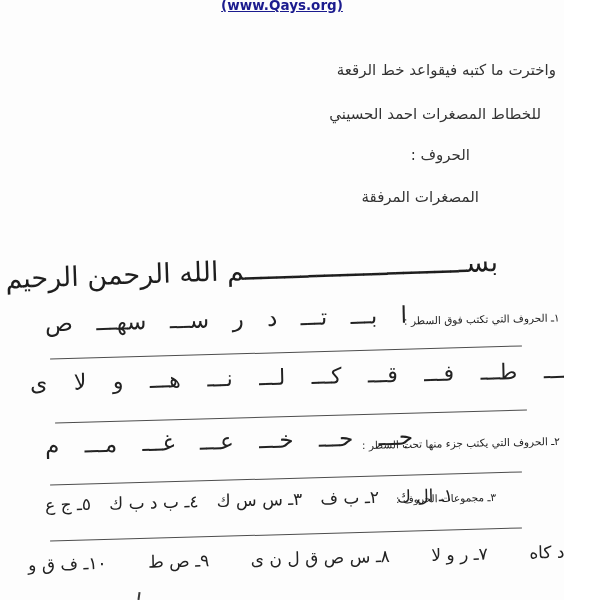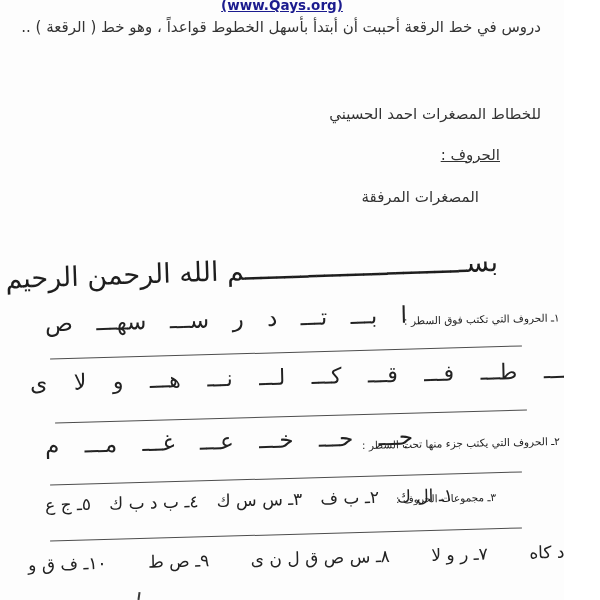--- a/index.html
+++ b/index.html
@@ -13,21 +13,21 @@
     font-size:13.5px;font-weight:bold;color:#1b1b8e;
     text-decoration:underline;white-space:nowrap;cursor:pointer;
   }
   .intro-line{
     position:absolute;direction:rtl;white-space:nowrap;
     font-size:15px;color:#333333;
   }
   .l1{top:18px;right:23px;}
   .l2{top:61px;right:8px;}
   .l3{top:105px;right:23px;}
-  .l4{top:146px;right:64px;text-decoration:underline;}
+  .l4{top:146px;right:94px;}
   .l5{top:188px;right:85px;text-align:center;}
   .basmala{
     position:absolute;top:246px;right:66px;direction:rtl;white-space:nowrap;
     font-size:27px;color:#1e1e1e;transform:rotate(-2deg);
     transform-origin:right center;letter-spacing:0;
   }
   .row-label{
     position:absolute;direction:rtl;white-space:nowrap;
     font-size:10.5px;color:#222222;transform:rotate(-1.2deg);
   }
@@ -58,21 +58,21 @@
     background:#3a3a3a;transform:rotate(8deg);
   }
 </style>
 </head>
 <body>
 
 <div class="page">
 
   <a class="site-link">(www.Qays.org)</a>
 
-  <div class="intro-line l1">دروس في خط الرقعة أحببت أن أبتدأ بأسهل الخطوط قواعداً ، وهو خط ( الرقعة ) ..</div>
+  <div class="intro-line l2">واخترت ما كتبه فيقواعد خط الرقعة</div>
   <div class="intro-line l3">للخطاط المصغرات احمد الحسيني</div>
   <div class="intro-line l4">الحروف :</div>
   <div class="intro-line l5">المصغرات المرفقة</div>
 
   <div class="basmala">بســــــــــــــــــــــــــــم الله الرحمن الرحيم</div>
 
   <div class="row-label label1">١ـ الحروف التي تكتب فوق السطر :</div>
   <div class="letters-row letters1">
     <span>ا</span>
     <span>بـــ</span>

